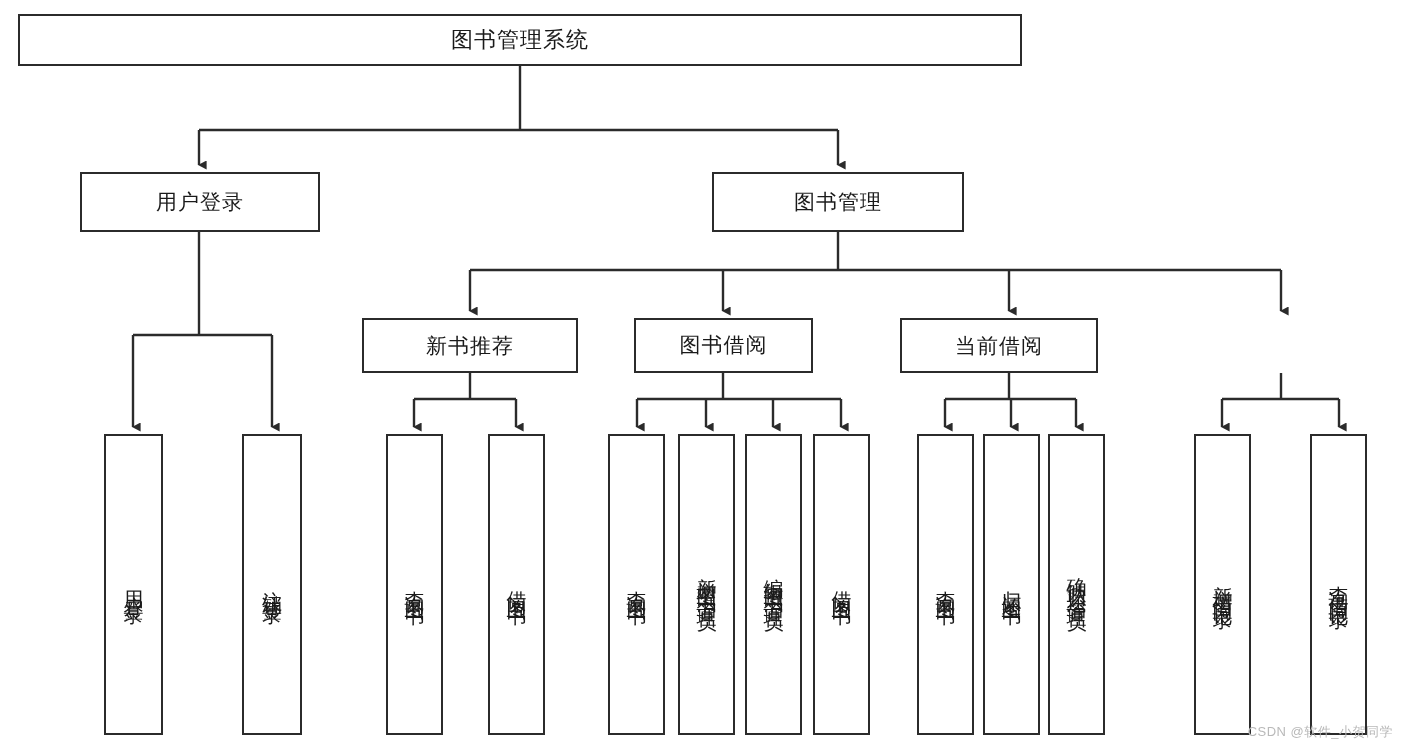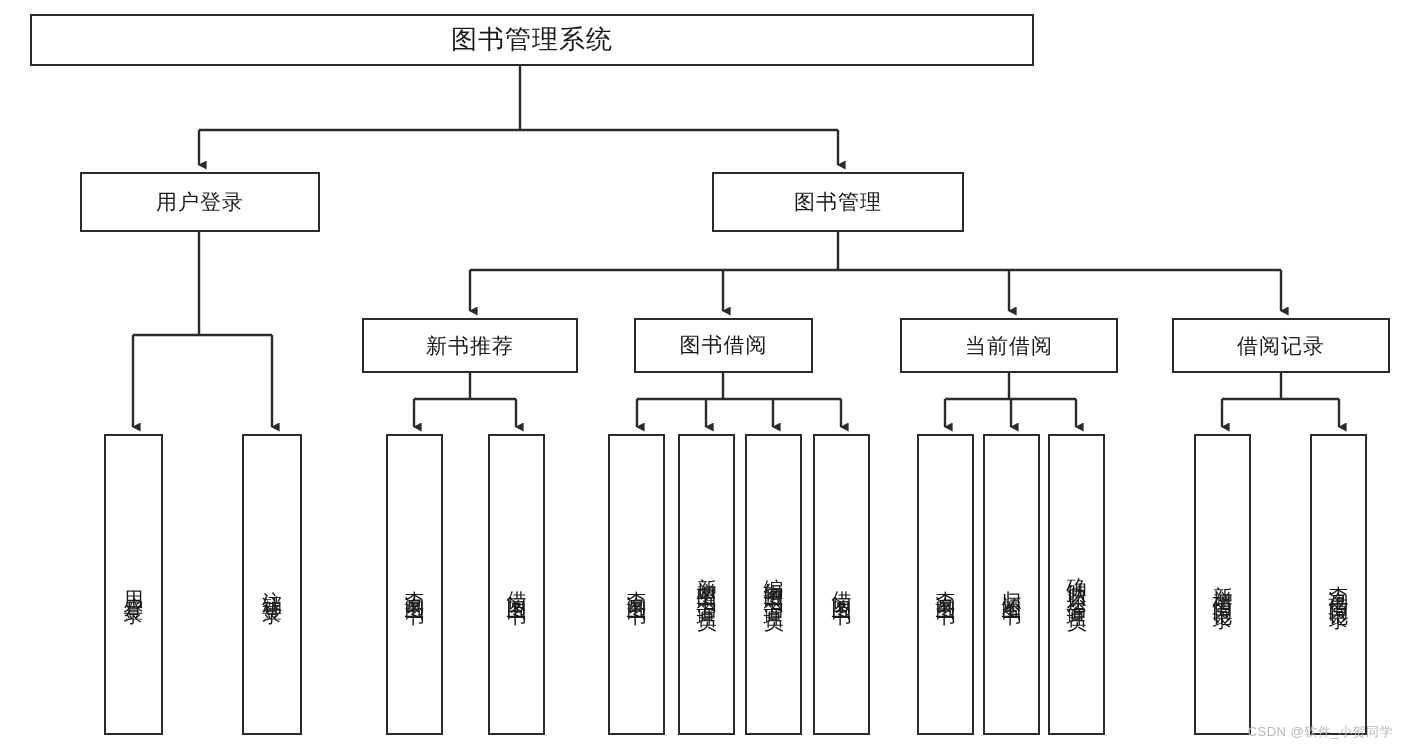--- a/index.html
+++ b/index.html
@@ -33,22 +33,21 @@
     align-items: center;
     justify-content: center;
     color: #1a1a1a;
   }
   .node.horiz {
     font-size: 21px;
     letter-spacing: 1px;
     line-height: 1.2;
   }
   .node.root {
-    font-size: 26px;
-    margin-left: 12px;
+    font-size: 22px;
   }
   .node.vert {
     writing-mode: vertical-rl;
     text-orientation: upright;
     font-size: 20px;
     letter-spacing: 5px;
     line-height: 1.05;
     padding-top: 4px;
     padding-bottom: 4px;
     align-items: center;
@@ -136,25 +135,22 @@
   <div class="node horiz" style="left:712px; top:172px; width:252px; height:60px;">
     <span>图书管理</span>
   </div>
 
   <div class="node horiz" style="left:362px; top:318px; width:216px; height:55px;">
     <span>新书推荐</span>
   </div>
   <div class="node horiz" style="left:634px; top:318px; width:179px; height:55px;font-family:Liberation Serif, serif;">
     <span>图书借阅</span>
   </div>
-  <div class="node horiz" style="left:900px; top:318px; width:218px; height:55px;">
+  <div class="node horiz" style="left:900px; top:318px; width:198px; height:55px;">
     <span>当前借阅</span>
-  </div>
-  <div class="node horiz" style="left:1172px; top:318px; width:218px; height:55px;">
-    <span>借阅记录</span>
   </div>
 
   <div class="node vert" style="left:104px; top:434px; width:59px; height:301px;">
     <span class="vtext">用户登录</span>
   </div>
   <div class="node vert" style="left:242px; top:434px; width:60px; height:301px;">
     <span class="vtext">注销登录</span>
   </div>
 
   <div class="node vert" style="left:386px; top:434px; width:57px; height:301px;">

